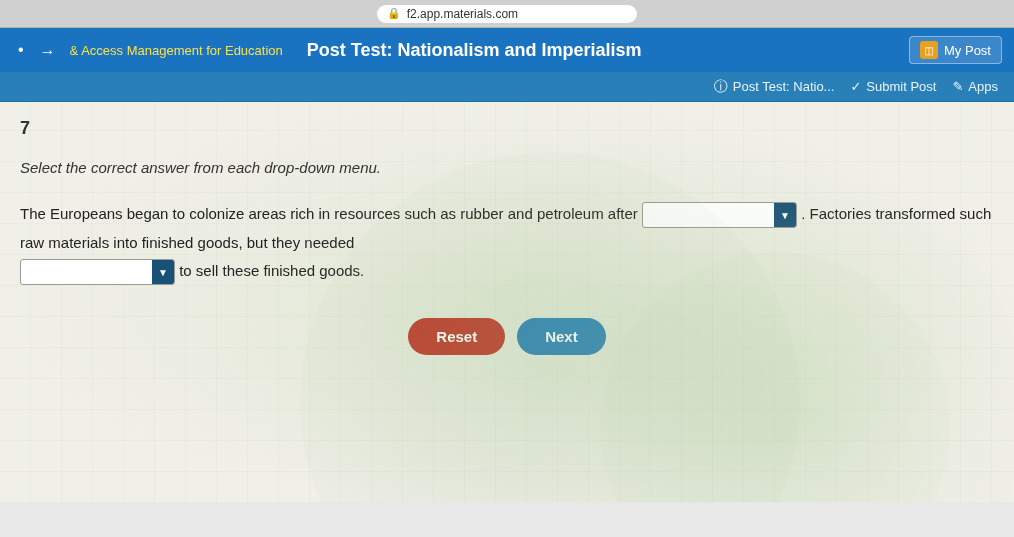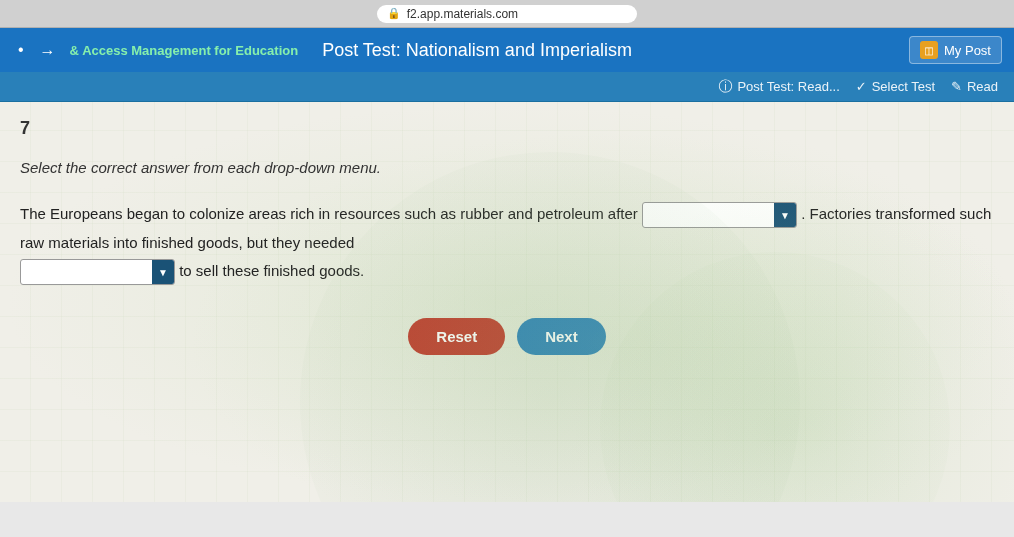--- a/index.html
+++ b/index.html
@@ -62,21 +62,21 @@
       border: none;
       color: white;
       font-size: 16px;
       cursor: pointer;
       padding: 4px 6px;
       border-radius: 4px;
     }
     .page-title-text {
       color: white;
       font-size: 18px;
-      font-weight: 400;
+      font-weight: 700;
       margin-left: 8px;
     }
     .top-nav-right {
       position: absolute;
       right: 12px;
       top: 50%;
       transform: translateY(-50%);
       display: flex;
       align-items: center;
       gap: 16px;
@@ -249,43 +249,43 @@
     <span>f2.app.materials.com</span>
   </div>
 </div>
 
 <div class="top-nav">
   <div class="top-nav-left">
     <div class="back-forward">
       <button class="nav-btn">•</button>
       <button class="nav-btn">→</button>
     </div>
-    <span style="color:#86efac;font-size:13px;margin-right:8px;font-weight:bold;">&amp; Access Management for Education</span>
+    <span style="color:#fde047;font-size:13px;margin-right:8px;">&amp; Access Management for Education</span>
     <span class="page-title-text">Post Test: Nationalism and Imperialism</span>
   </div>
   <div class="top-nav-right">
     <button class="my-apps-btn">
       <span class="my-apps-icon">◫</span>
       <span>My Post</span>
     </button>
   </div>
 </div>
 
 <div class="second-bar">
   <div class="second-bar-item">
     <span style="font-size:14px;">ⓘ</span>
-    <span>Post Test: Read...</span>
+    <span>Post Test: Natio...</span>
   </div>
   <div class="second-bar-item">
     <span>✓</span>
-    <span>Select Test</span>
+    <span>Submit Post</span>
   </div>
   <div class="second-bar-item">
     <span>✎</span>
-    <span>Read</span>
+    <span>Apps</span>
   </div>
 </div>
 
 <div class="main-content">
 
   <div class="bg-circle" style="width:500px;height:500px;top:50px;left:300px;"></div>
   <div class="bg-circle" style="width:350px;height:350px;top:150px;left:600px;background:radial-gradient(circle, #6aaa50, transparent);"></div>
 
   <div class="question-number">7</div>
 

